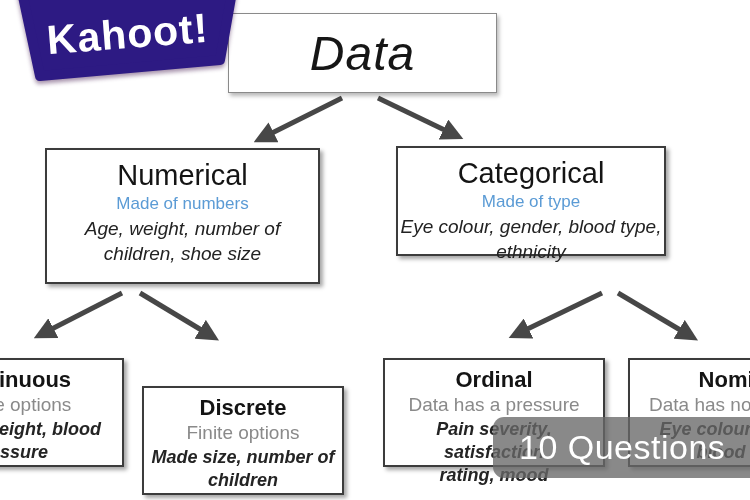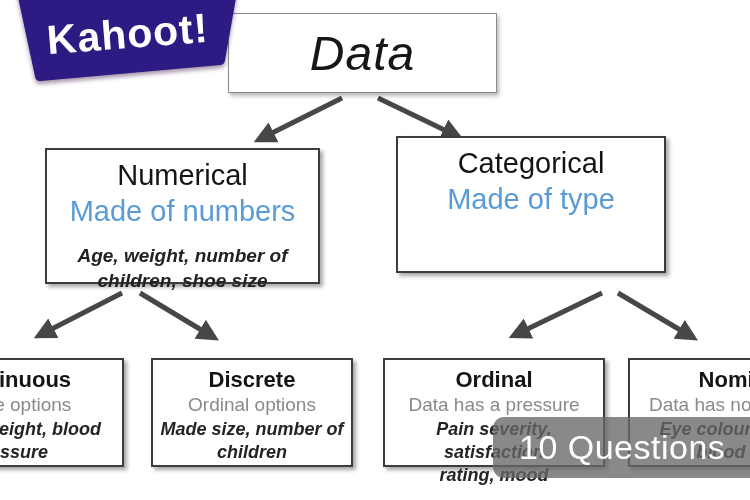--- a/index.html
+++ b/index.html
@@ -18,34 +18,34 @@
     border:1.5px solid #8a8a8a;box-shadow:2px 3px 4px rgba(0,0,0,0.28);
     display:flex;align-items:center;justify-content:center;
   }
   .node-root .title{font-size:48px;font-style:italic;color:#161616;letter-spacing:1px;}
   
   .node-l1{
     border:2px solid #3c3c3c;box-shadow:3px 3px 4px rgba(0,0,0,0.35);
     padding-top:8px;
   }
   .node-l1 .title{font-size:29px;color:#141414;line-height:1.2;}
-  .node-l1 .subtitle{font-size:29px;color:#5b9bd5;line-height:1.3;}
-  .node-l1 .examples{font-size:19px;color:#222;line-height:1.3;margin-top:14px;font-weight:700;}
+  .node-l1 .subtitle{font-size:17px;color:#5b9bd5;line-height:1.3;}
+  .node-l1 .examples{font-size:19px;color:#222;line-height:1.3;margin-top:2px;font-weight:400;}
   #box-numerical{left:45px;top:148px;width:275px;height:136px;}
-  #box-categorical{left:396px;top:136px;width:270px;height:137px;}
+  #box-categorical{left:396px;top:146px;width:270px;height:110px;}
   
   .node-l2{
     border:2px solid #3c3c3c;box-shadow:3px 3px 4px rgba(0,0,0,0.35);
     top:358px;width:228px;height:109px;padding-top:7px;
   }
   .node-l2 .title{font-size:22px;font-weight:bold;color:#141414;line-height:1.2;}
   .node-l2 .subtitle{font-size:19px;color:#8a8a8a;line-height:1.3;}
   .node-l2 .examples{font-size:18px;color:#242424;line-height:1.28;font-weight:600;}
   #box-continuous{left:-104px;}
-  #box-discrete{left:151px;width:202px;}
+  #box-discrete{left:142px;width:202px;margin-top:28px;}
   #box-ordinal{left:383px;width:222px;}
   #box-nominal{left:628px;}
   
   #arrows{position:absolute;left:0;top:0;width:750px;height:500px;pointer-events:none;}
   
   #logo{position:absolute;left:0;top:0;width:260px;height:100px;}
   #logo text{
     font-family:"Liberation Sans",sans-serif;font-weight:bold;font-size:41px;
     fill:#ffffff;letter-spacing:1px;
   }
@@ -86,32 +86,34 @@
   <div class="node node-l1" id="box-numerical">
     <div class="title">Numerical</div>
     <div class="subtitle">Made of numbers</div>
     <div class="examples">Age, weight, number of
 children, shoe size</div>
   </div>
 
   <div class="node node-l1" id="box-categorical">
     <div class="title">Categorical</div>
     <div class="subtitle">Made of type</div>
+    <div class="examples">Eye colour, gender, blood type,
+ethnicity</div>
   </div>
 
   <div class="node node-l2" id="box-continuous">
     <div class="title">Continuous</div>
     <div class="subtitle">Infinite options</div>
     <div class="examples">Height, weight, blood
 pressure</div>
   </div>
 
   <div class="node node-l2" id="box-discrete">
     <div class="title">Discrete</div>
-    <div class="subtitle">Ordinal options</div>
+    <div class="subtitle">Finite options</div>
     <div class="examples">Made size, number of
 children</div>
   </div>
 
   <div class="node node-l2" id="box-ordinal">
     <div class="title">Ordinal</div>
     <div class="subtitle">Data has a pressure</div>
     <div class="examples">Pain severity, satisfaction
 rating, mood</div>
   </div>

